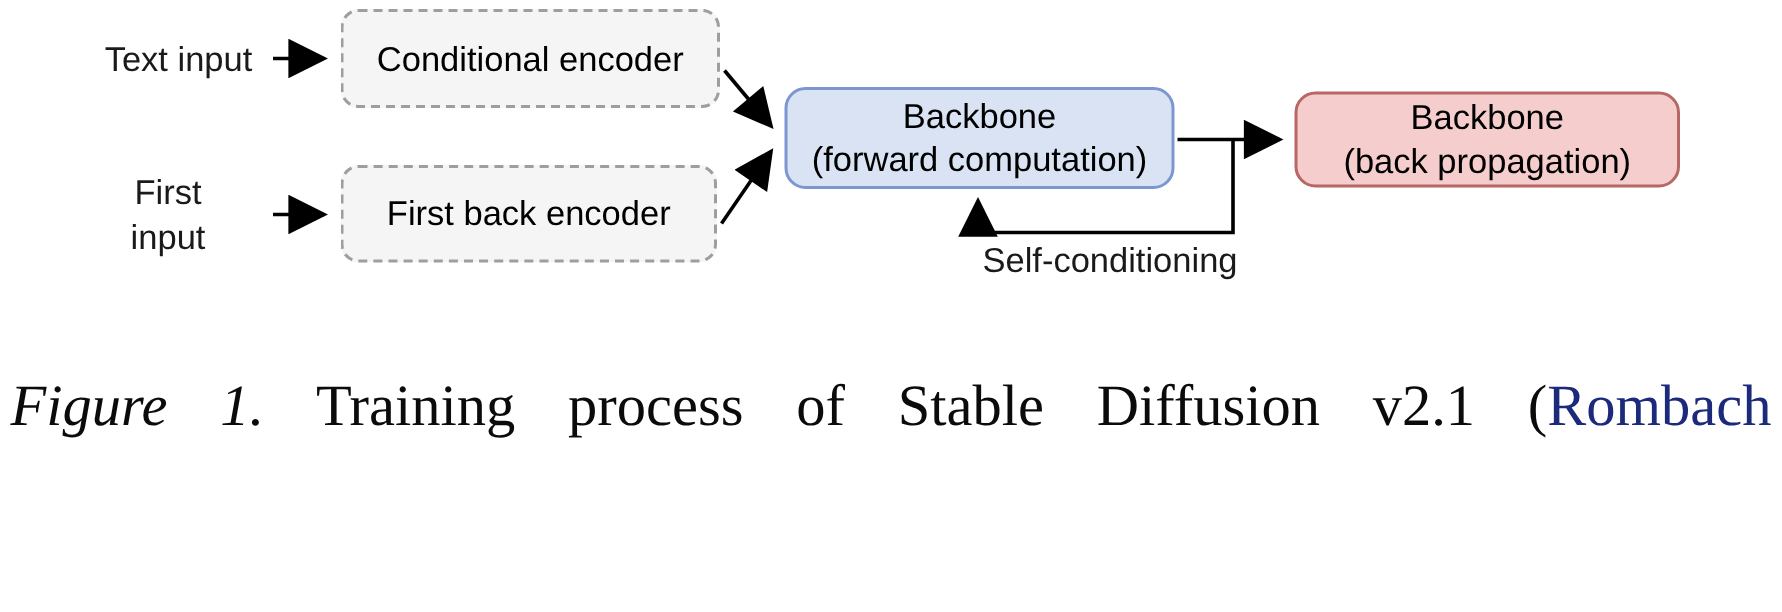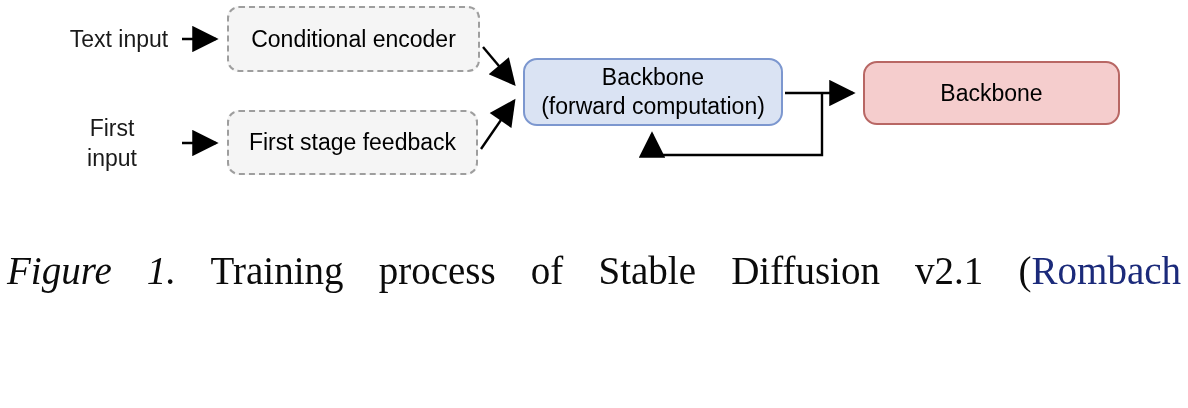--- a/index.html
+++ b/index.html
@@ -115,33 +115,35 @@
     <div class="dlabel" style="left:56px; top:113px; width:112px;">
       <div>First</div>
       <div>input</div>
     </div>
 
     <div class="node node-grey" style="left:227px; top:6px; width:253px; height:66px;">
       <div>Conditional encoder</div>
     </div>
 
     <div class="node node-grey" style="left:227px; top:110px; width:251px; height:65px;">
-      <div>First stage feedback</div>
+      <div>First back encoder</div>
     </div>
 
     <div class="node node-blue" style="left:523px; top:58px; width:260px; height:68px;">
       <div>Backbone</div>
       <div>(forward computation)</div>
     </div>
 
     <div class="node node-red" style="left:863px; top:61px; width:257px; height:64px;">
       <div>Backbone</div>
+      <div>(back propagation)</div>
     </div>
 
     <div class="dlabel" style="left:638px; top:158px; width:204px; line-height:31px;">
+      <div>Self-conditioning</div>
     </div>
   </div>
 
   <div class="caption">
     <div class="caption-line"><span class="seg-italic">Figure 1.</span><span> Training process of Stable Diffusion v2.1 (</span><span class="seg-link">Rombach</span></div>
   </div>
 
   <div class="watermark">知乎 @栗子哭</div>
 
 </div>

